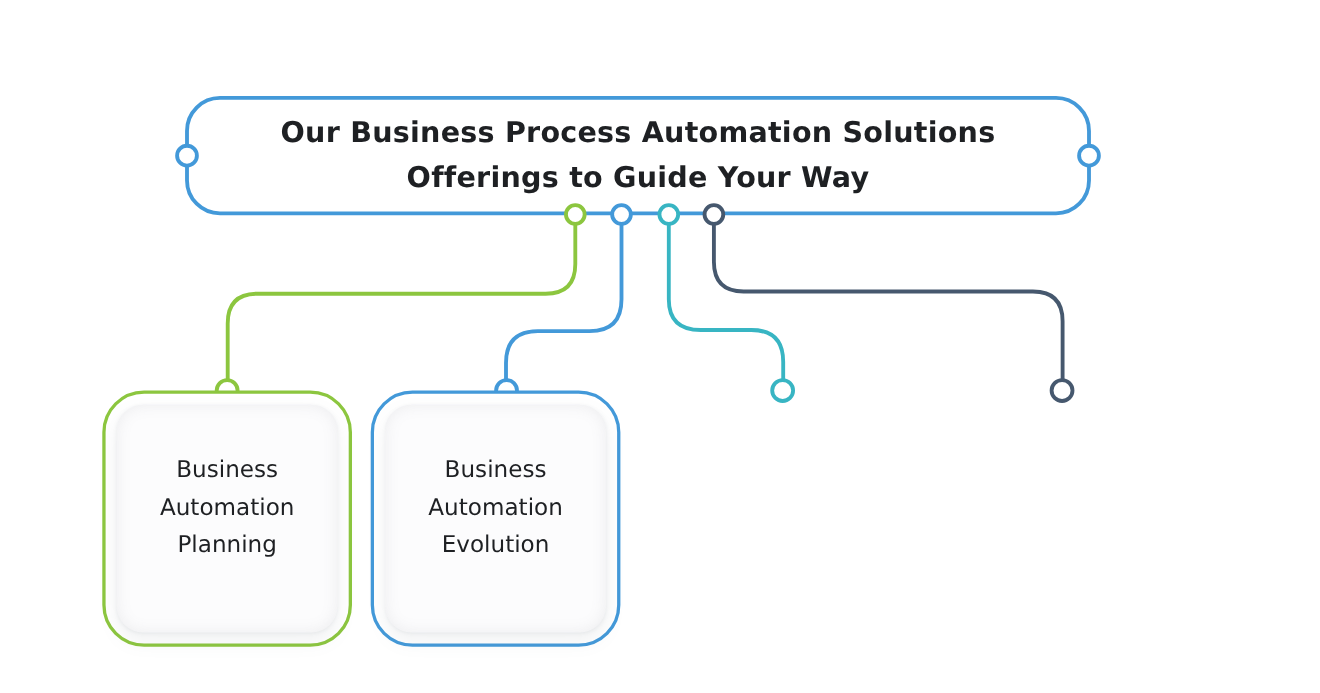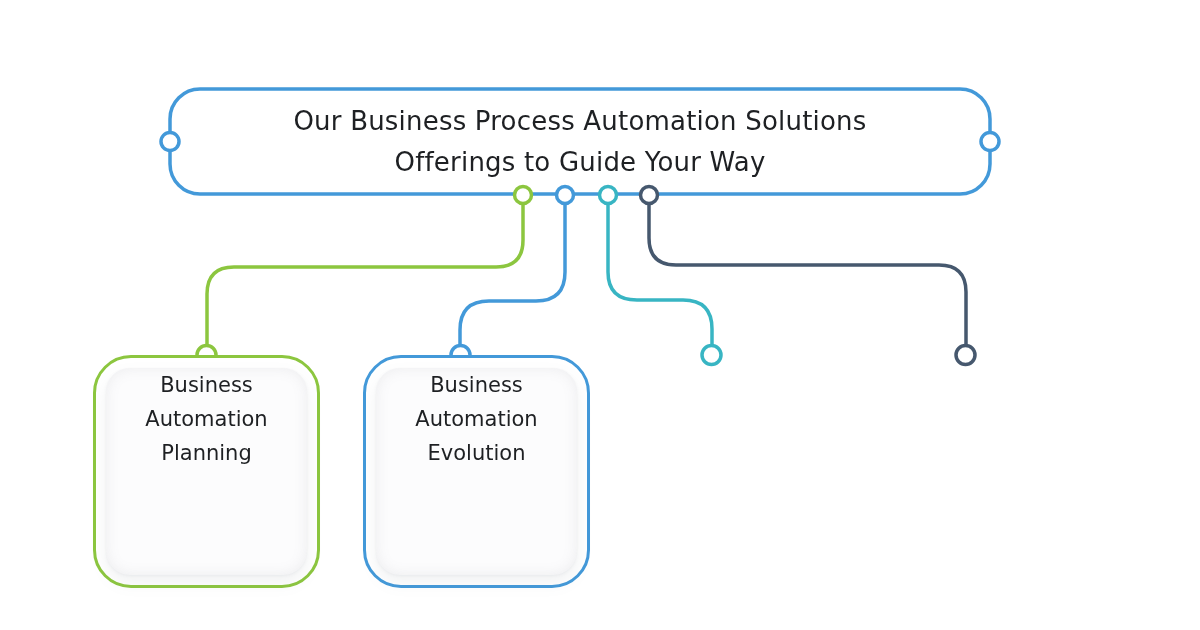--- a/index.html
+++ b/index.html
@@ -24,21 +24,21 @@
     width: 820px;
     height: 105px;
     display: flex;
     flex-direction: column;
     align-items: center;
     justify-content: center;
     text-align: center;
     color: #1e2023;
     font-size: 26px;
     line-height: 41px;
-    font-weight: 400;
+    font-weight: 700;
     letter-spacing: 0.2px;
   }
   .node {
     position: absolute;
     top: 355px;
     width: 227px;
     height: 233px;
     background: #ffffff;
     border: 3.5px solid #999;
     border-radius: 38px;
@@ -47,34 +47,35 @@
   .node-inner {
     position: absolute;
     inset: 10px;
     border-radius: 24px;
     background: #fcfcfd;
     box-shadow:
       inset 0 0 14px rgba(120, 125, 135, 0.12),
       0 8px 16px rgba(120, 125, 135, 0.10),
       0 1px 3px rgba(120, 125, 135, 0.08);
     display: flex;
+    align-items: center;
     justify-content: center;
     text-align: center;
     box-sizing: border-box;
     padding: 0 14px 22px 14px;
   }
   .node-label {
     color: #1e2023;
     font-size: 21px;
     line-height: 34px;
     font-weight: 500;
     max-width: 180px;
   }
   .node--1 { left: 93px;  }
-  .node--2 { left: 363px; }
+  .node--2 { left: 337px; }
   .node--3 { left: 598px; }
   .node--4 { left: 852px; }
   .node--3 .node-label { max-width: 200px; }
   .node--4 .node-inner { padding-bottom: 40px; }
 </style>
 </head>
 <body>
 
 <div class="canvas">
 

